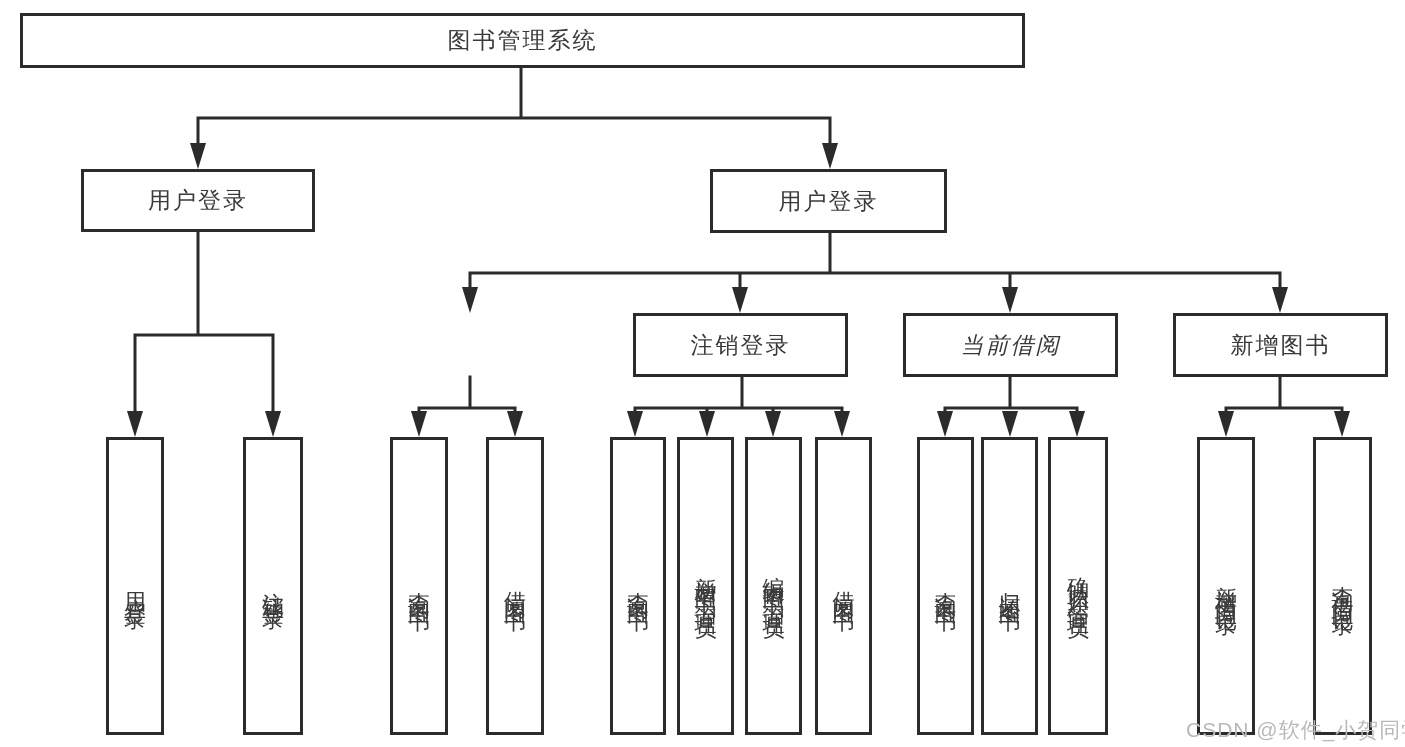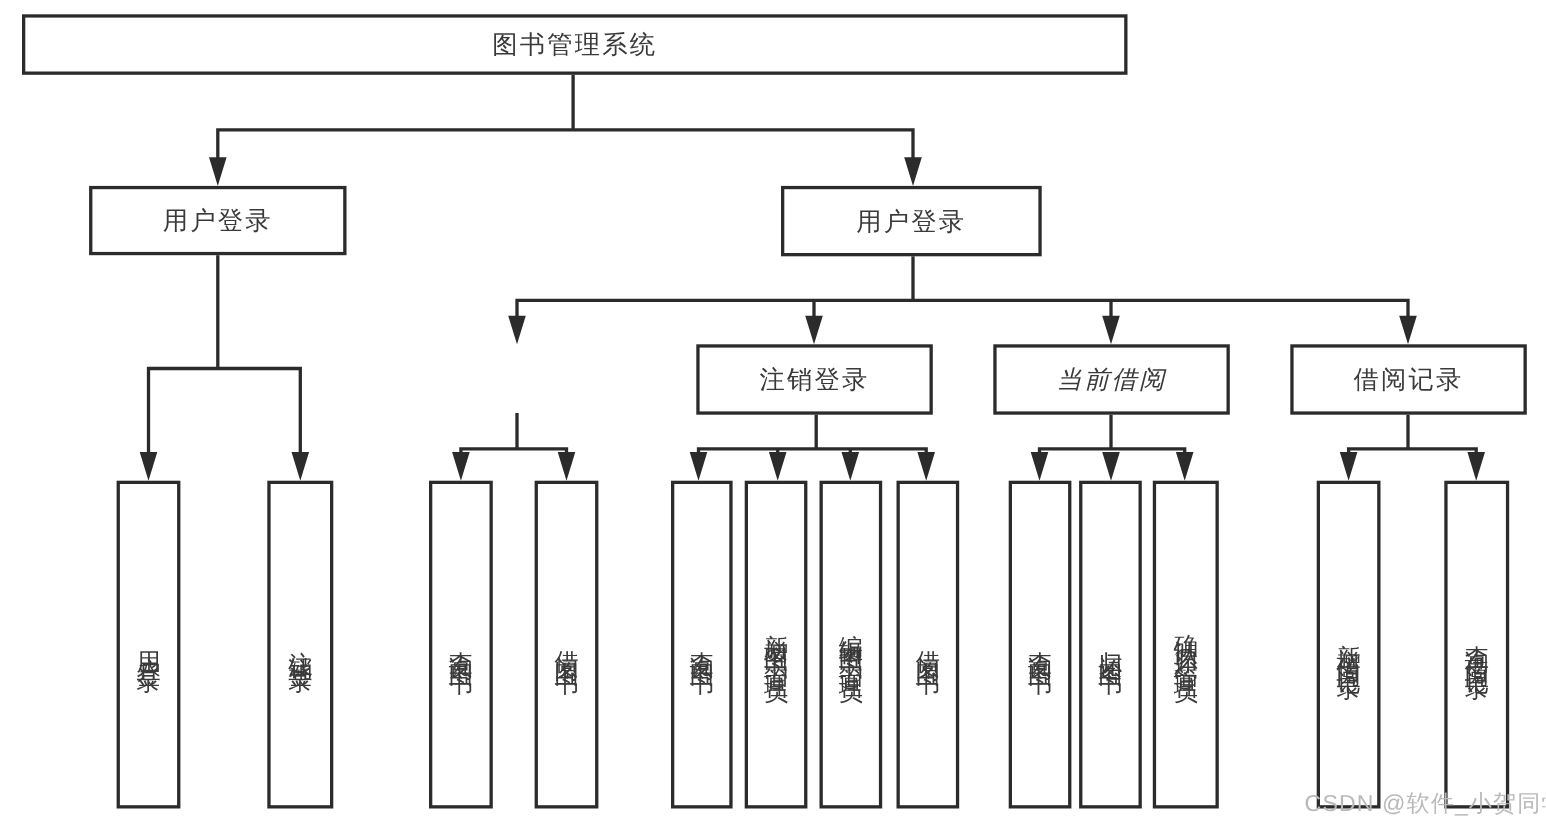--- a/index.html
+++ b/index.html
@@ -132,21 +132,21 @@
     "></path>
   </svg>
 
   <div class="box n-root">图书管理系统</div>
 
   <div class="box n-l2a">用户登录</div>
   <div class="box n-l2b">用户登录</div>
 
   <div class="box n-l3b">注销登录</div>
   <div class="box n-l3c">当前借阅</div>
-  <div class="box n-l3d">借阅记录</div>
+  <div class="box n-l3d">新增图书</div>
 
   <div class="vbox n-a1">
     <span>用户登录</span>
   </div>
   <div class="vbox n-a2">
     <span>注销登录</span>
   </div>
 
   <div class="vbox n-b1">
     <span>查询图书</span>

